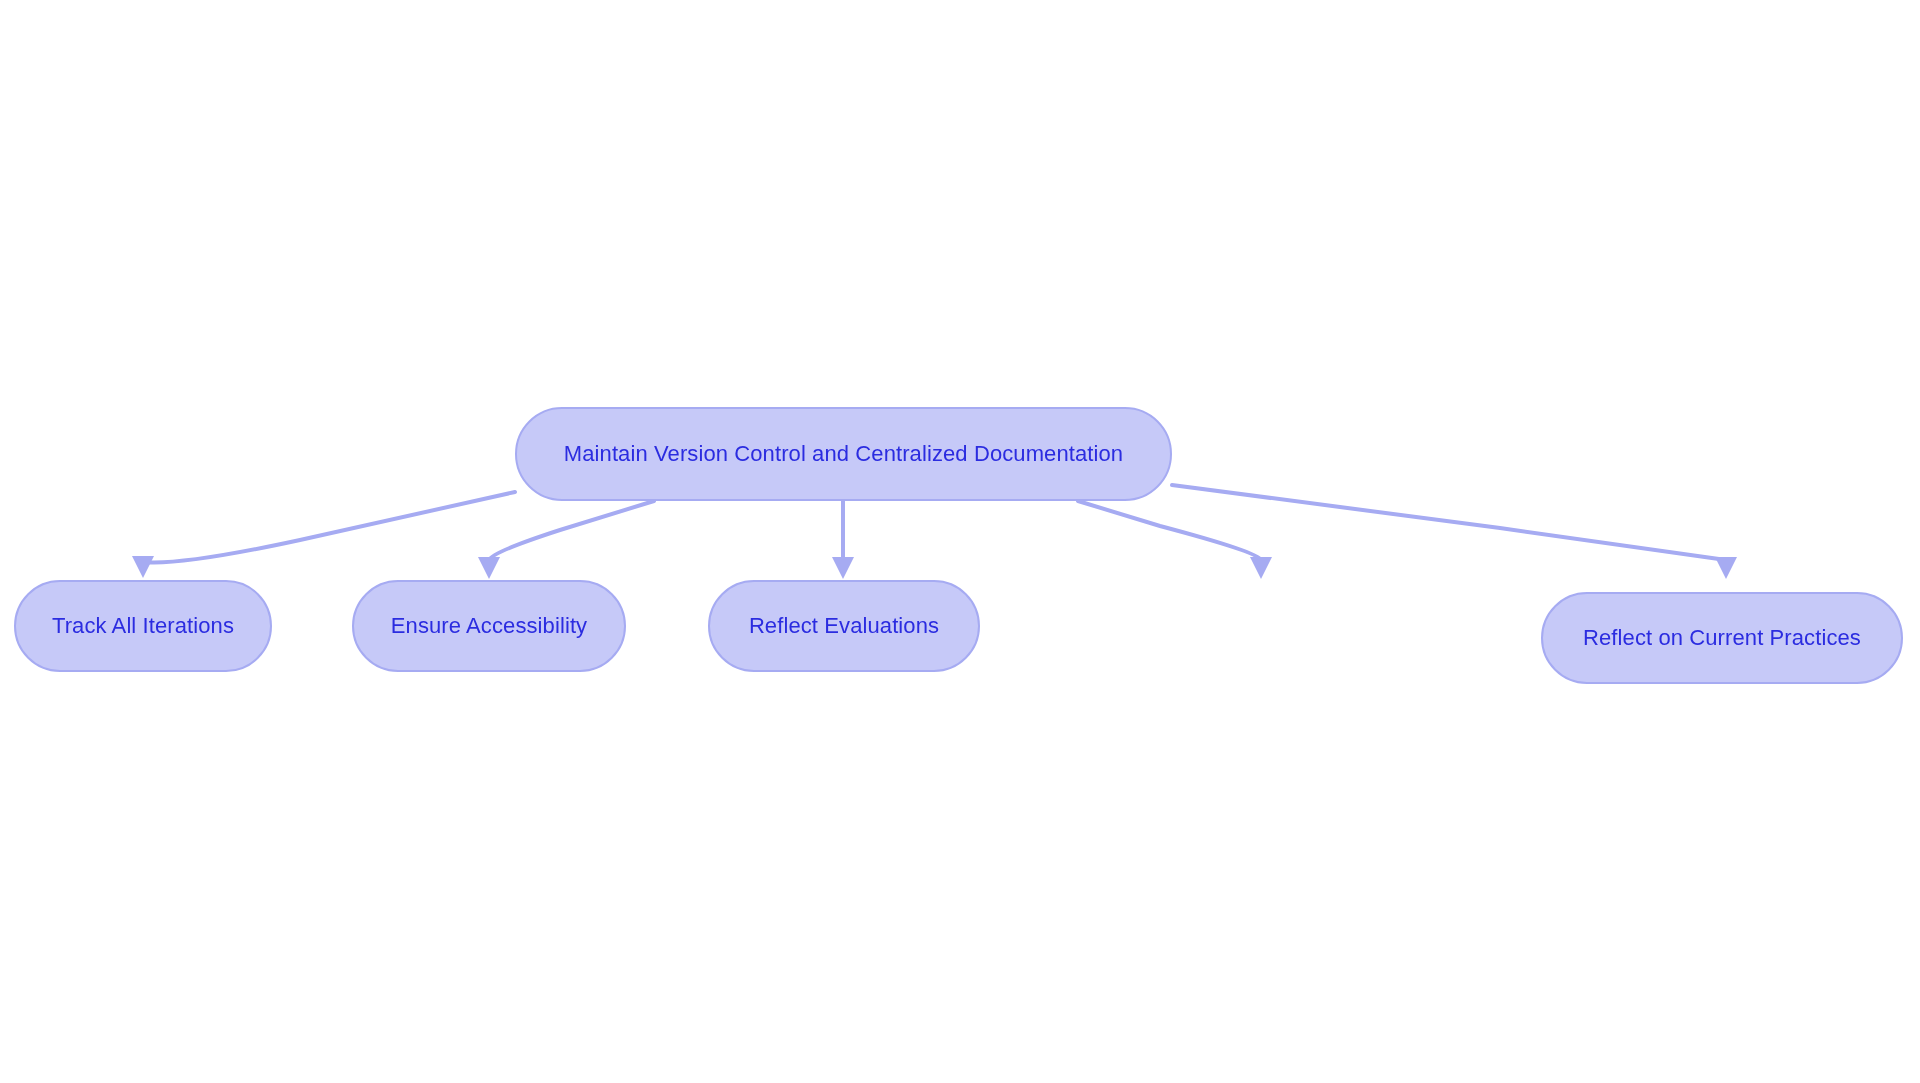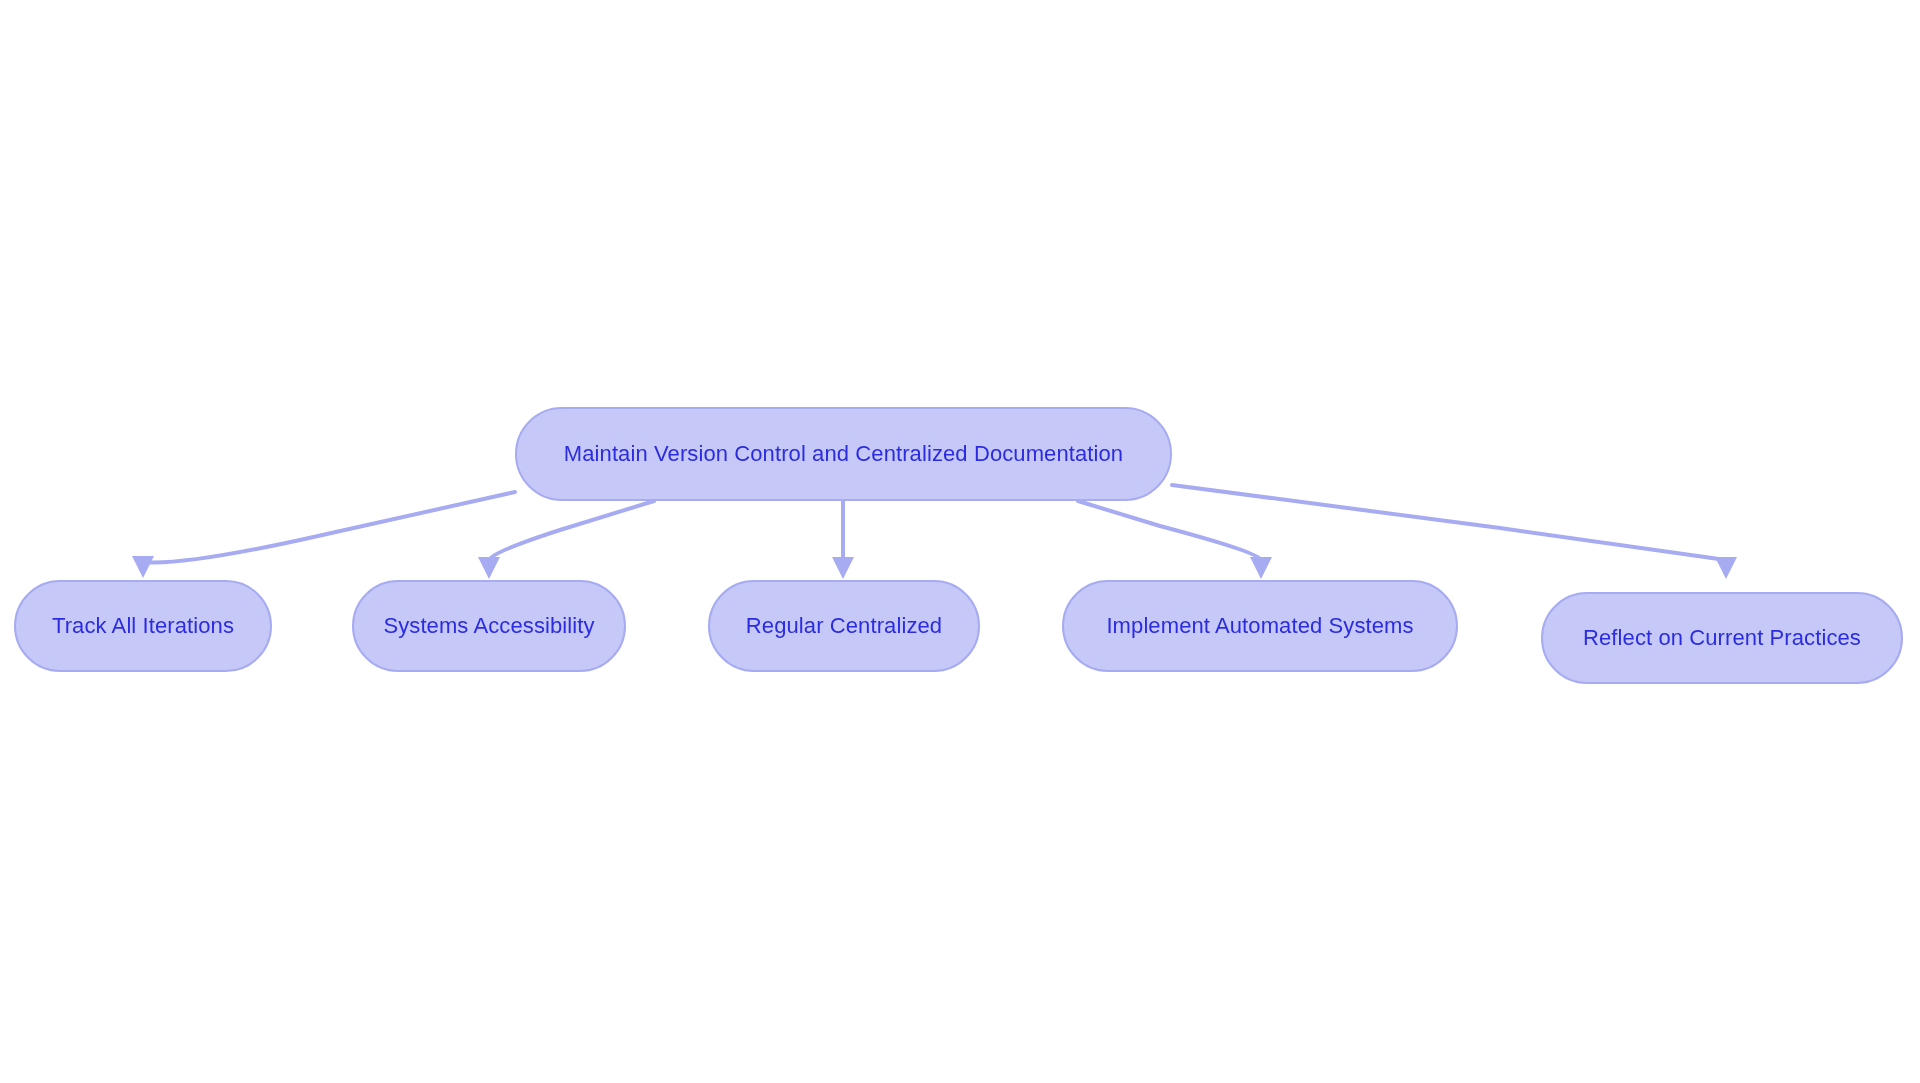--- a/index.html
+++ b/index.html
@@ -109,28 +109,25 @@
 
   <div class="node" id="node-root">
     <span class="node-label">Maintain Version Control and Centralized Documentation</span>
   </div>
 
   <div class="node" id="node-child-0">
     <span class="node-label">Track All Iterations</span>
   </div>
 
   <div class="node" id="node-child-1">
-    <span class="node-label">Systems Accessibility</span>
+    <span class="node-label">Ensure Accessibility</span>
   </div>
 
   <div class="node" id="node-child-2">
-    <span class="node-label">Regular Centralized</span>
+    <span class="node-label">Reflect Evaluations</span>
   </div>
 
-  <div class="node" id="node-child-3">
-    <span class="node-label">Implement Automated Systems</span>
-  </div>
 
   <div class="node" id="node-child-4">
     <span class="node-label">Reflect on Current Practices</span>
   </div>
 
 </div>
 
 </body></html>

